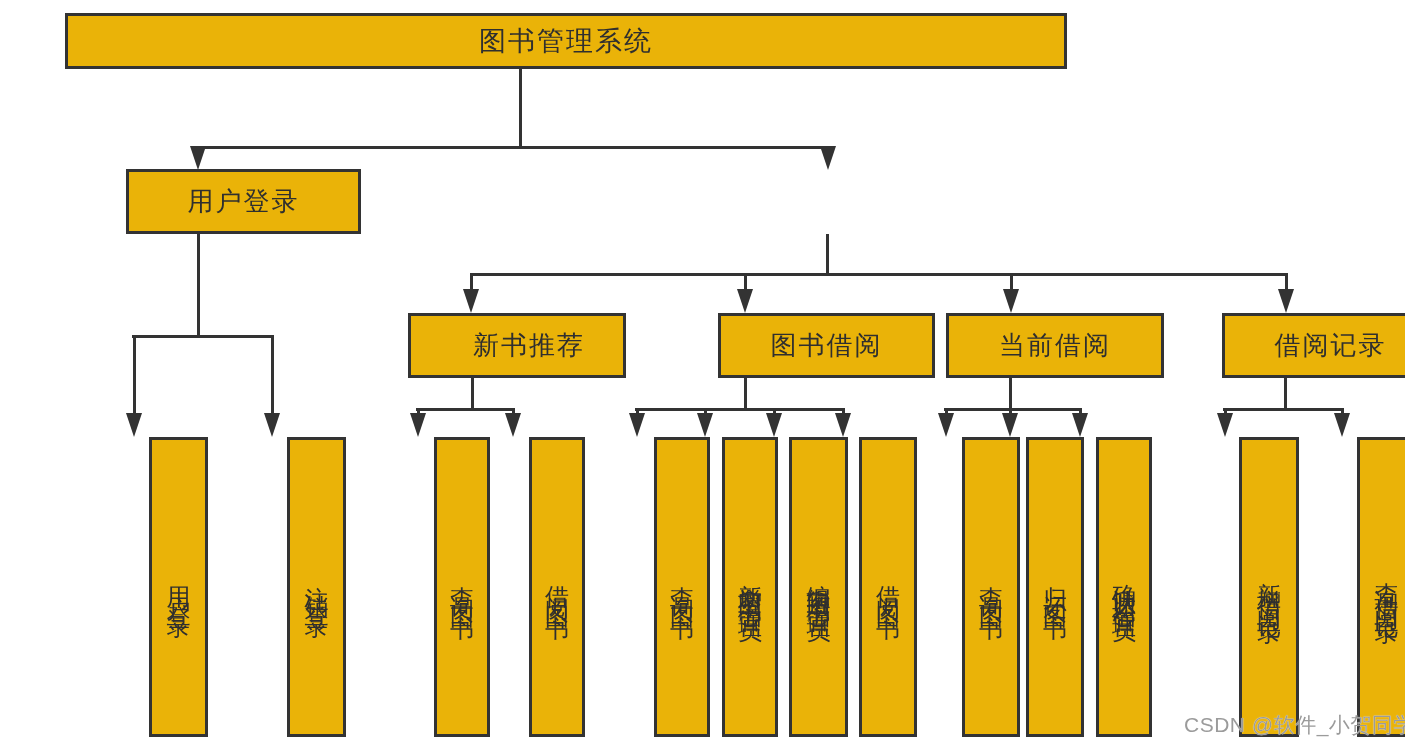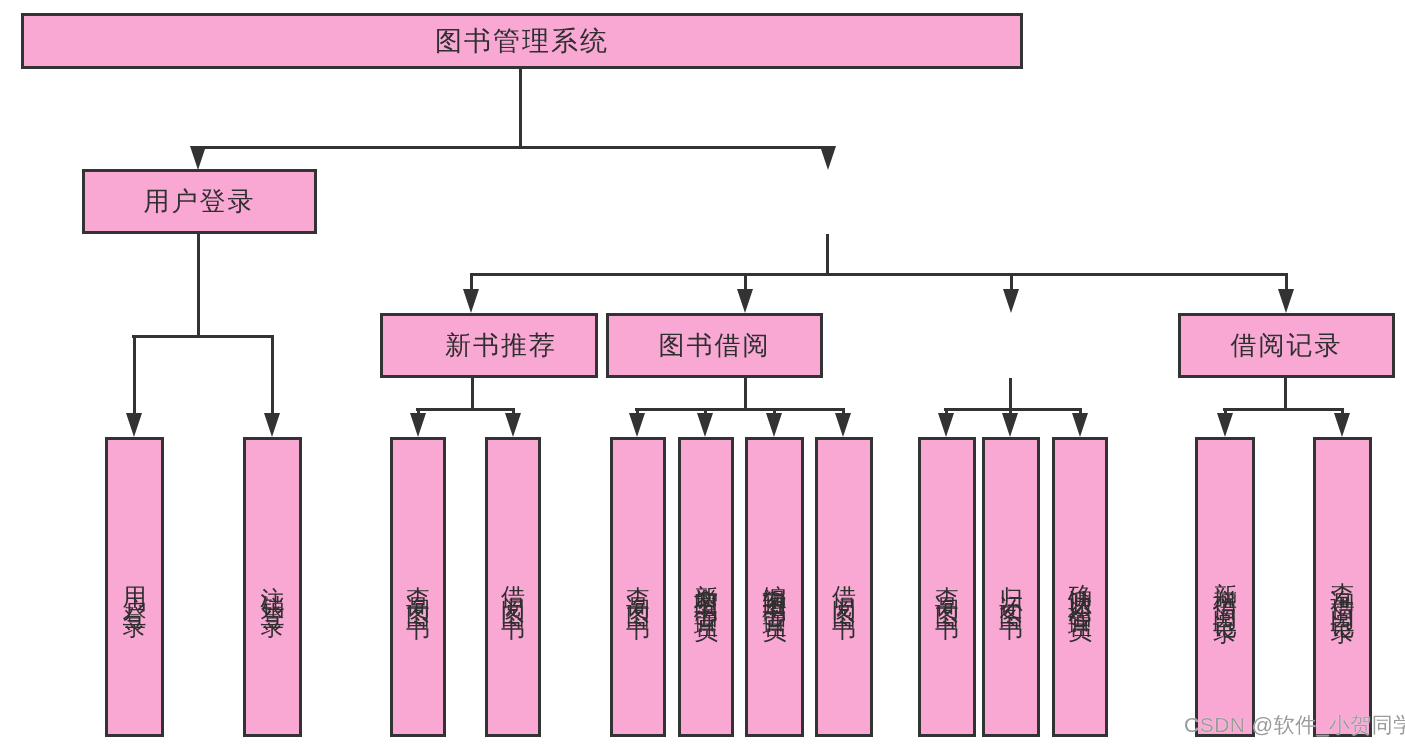--- a/index.html
+++ b/index.html
@@ -2,22 +2,22 @@
 <html><head>
 <meta charset="utf-8">
 <style>
   html,body{margin:0;padding:0;background:#ffffff;}
   #stage{
     position:relative;width:1405px;height:747px;background:#ffffff;overflow:hidden;
     font-family:"Liberation Sans","DejaVu Sans",sans-serif;color:#2f2f2f;
   }
   
   .box{
-    position:absolute;box-sizing:border-box;border:3px solid #333333;background:#f9a8d4;
-    display:flex;align-items:center;justify-content:center;text-align:center;
+    position:absolute;box-sizing:border-box;border:3px solid #333333;background:#eab308;
+    display:flex;align-items:center;justify-content:center;text-align:center;margin-left:44px;
   }
   .hlabel{font-size:26px;letter-spacing:2px;color:#2f2f2f;}
   .root-label{font-size:27px;letter-spacing:2px;}
   .leaf{
     writing-mode:vertical-rl;text-orientation:mixed;font-size:24px;color:#2f2f2f;
     line-height:1;
   }
   .sp4{letter-spacing:10px;}
   .sp6{letter-spacing:8px;}
   .sp9{letter-spacing:5px;}
@@ -45,25 +45,28 @@
 <div id="stage">
 
   <div class="box" style="left:21px;top:13px;width:1002px;height:56px;">
     <span class="hlabel root-label">图书管理系统</span>
   </div>
 
   <div class="box" style="left:82px;top:169px;width:235px;height:65px;">
     <span class="hlabel">用户登录</span>
   </div>
 
-  <div class="box" style="left:380px;top:313px;width:218px;height:65px;padding-left:24px;">
+  <div class="box" style="left:364px;top:313px;width:218px;height:65px;padding-left:24px;">
     <span class="hlabel">新书推荐</span>
   </div>
-  <div class="box" style="left:606px;top:313px;width:217px;height:65px;">
+  <div class="box" style="left:674px;top:313px;width:217px;height:65px;">
     <span class="hlabel">图书借阅</span>
+  </div>
+  <div class="box" style="left:902px;top:313px;width:218px;height:65px;">
+    <span class="hlabel">当前借阅</span>
   </div>
   <div class="box" style="left:1178px;top:313px;width:217px;height:65px;">
     <span class="hlabel">借阅记录</span>
   </div>
 
   <div class="box" style="left:105px;top:437px;width:59px;height:300px;">
     <span class="leaf sp4">用户登录</span>
   </div>
   <div class="box" style="left:243px;top:437px;width:59px;height:300px;">
     <span class="leaf sp4">注销登录</span>

